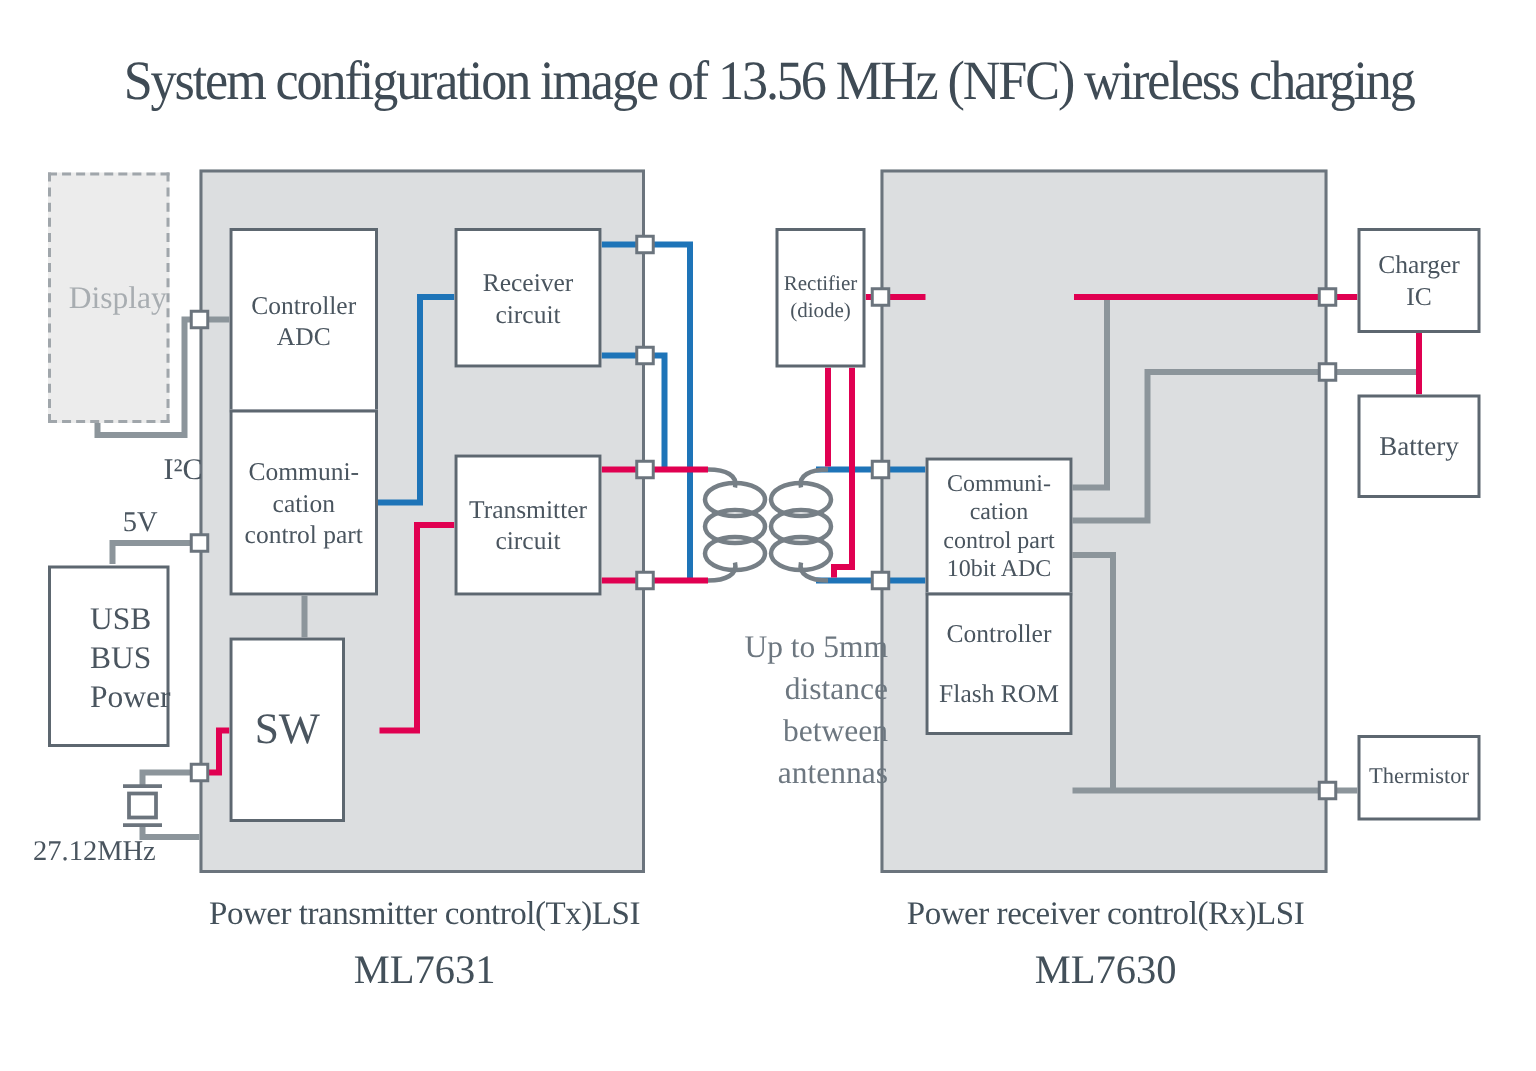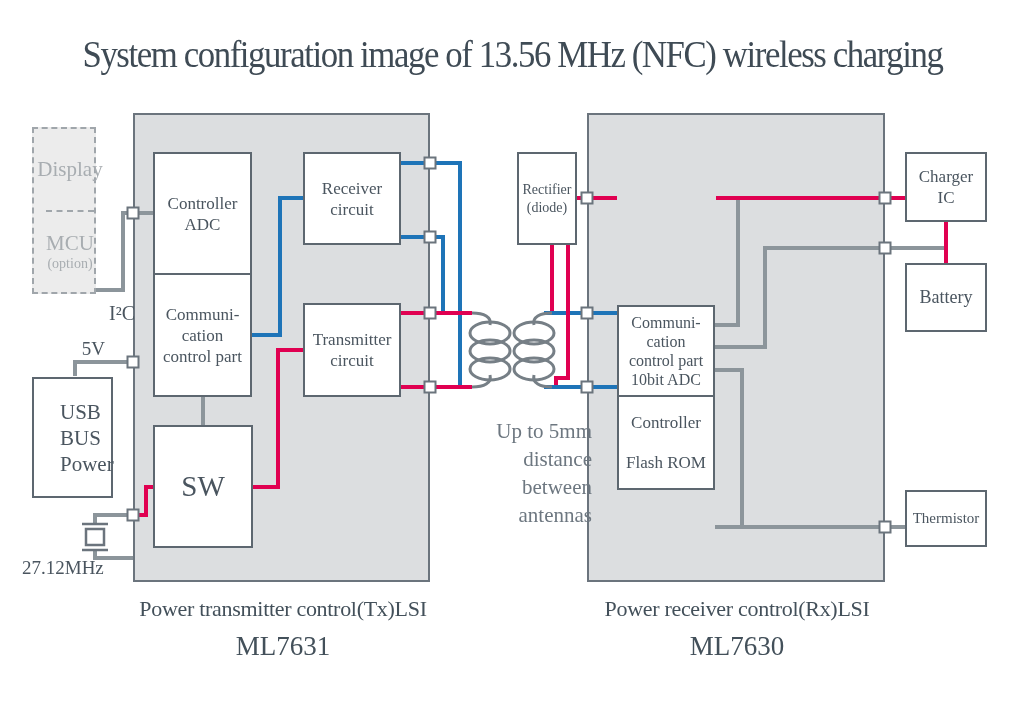--- a/index.html
+++ b/index.html
@@ -126,27 +126,23 @@
       <rect class="pad" x="424.5" y="381.5" width="11" height="11"></rect>
       <rect class="pad" x="581.5" y="192.5" width="11" height="11"></rect>
       <rect class="pad" x="581.5" y="307.5" width="11" height="11"></rect>
       <rect class="pad" x="581.5" y="381.5" width="11" height="11"></rect>
       <rect class="pad" x="879.5" y="192.5" width="11" height="11"></rect>
       <rect class="pad" x="879.5" y="242.5" width="11" height="11"></rect>
       <rect class="pad" x="879.5" y="521.5" width="11" height="11"></rect>
     </g>
   </svg>
 
-  <div class="abs dashed-box" style="left:32px;top:127px;width:64px;height:167px;padding-left:12px;">
+  <div class="abs dashed-box" style="left:32px;top:115px;width:81px;height:167px;padding-left:12px;">
     <div class="dashed-sec">
       <span class="dashed-main">Display</span>
-    </div>
-    <div class="dashed-sec bottom">
-      <span class="dashed-main">MCU</span>
-      <span class="dashed-sub">(option)</span>
     </div>
   </div>
 
   <div class="abs tag" style="left:70px;top:302px;width:65px;text-align:right;font-size:20px;">I²C</div>
   <div class="abs tag" style="left:45px;top:338px;width:60px;text-align:right;">5V</div>
 
   <div class="abs box" style="left:32px;top:377px;width:81px;height:121px;justify-content:flex-start;">
     <span class="lbl" style="font-size:21px;line-height:26px;text-align:left;padding-left:26px;">USB
 BUS
 Power</span>
@@ -156,21 +152,21 @@
 
   <div class="abs box" style="left:153px;top:152px;width:99px;height:123px;">
     <span class="lbl">Controller
 ADC</span>
   </div>
   <div class="abs box" style="left:153px;top:273px;width:99px;height:124px;">
     <span class="lbl">Communi-
 cation
 control part</span>
   </div>
-  <div class="abs box" style="left:153px;top:425px;width:100px;height:123px;">
+  <div class="abs box" style="left:153px;top:425px;width:77px;height:123px;">
     <span class="lbl" style="font-size:29px;">SW</span>
   </div>
   <div class="abs box" style="left:303px;top:152px;width:98px;height:93px;">
     <span class="lbl">Receiver
 circuit</span>
   </div>
   <div class="abs box" style="left:303px;top:303px;width:98px;height:94px;">
     <span class="lbl">Transmitter
 circuit</span>
   </div>

